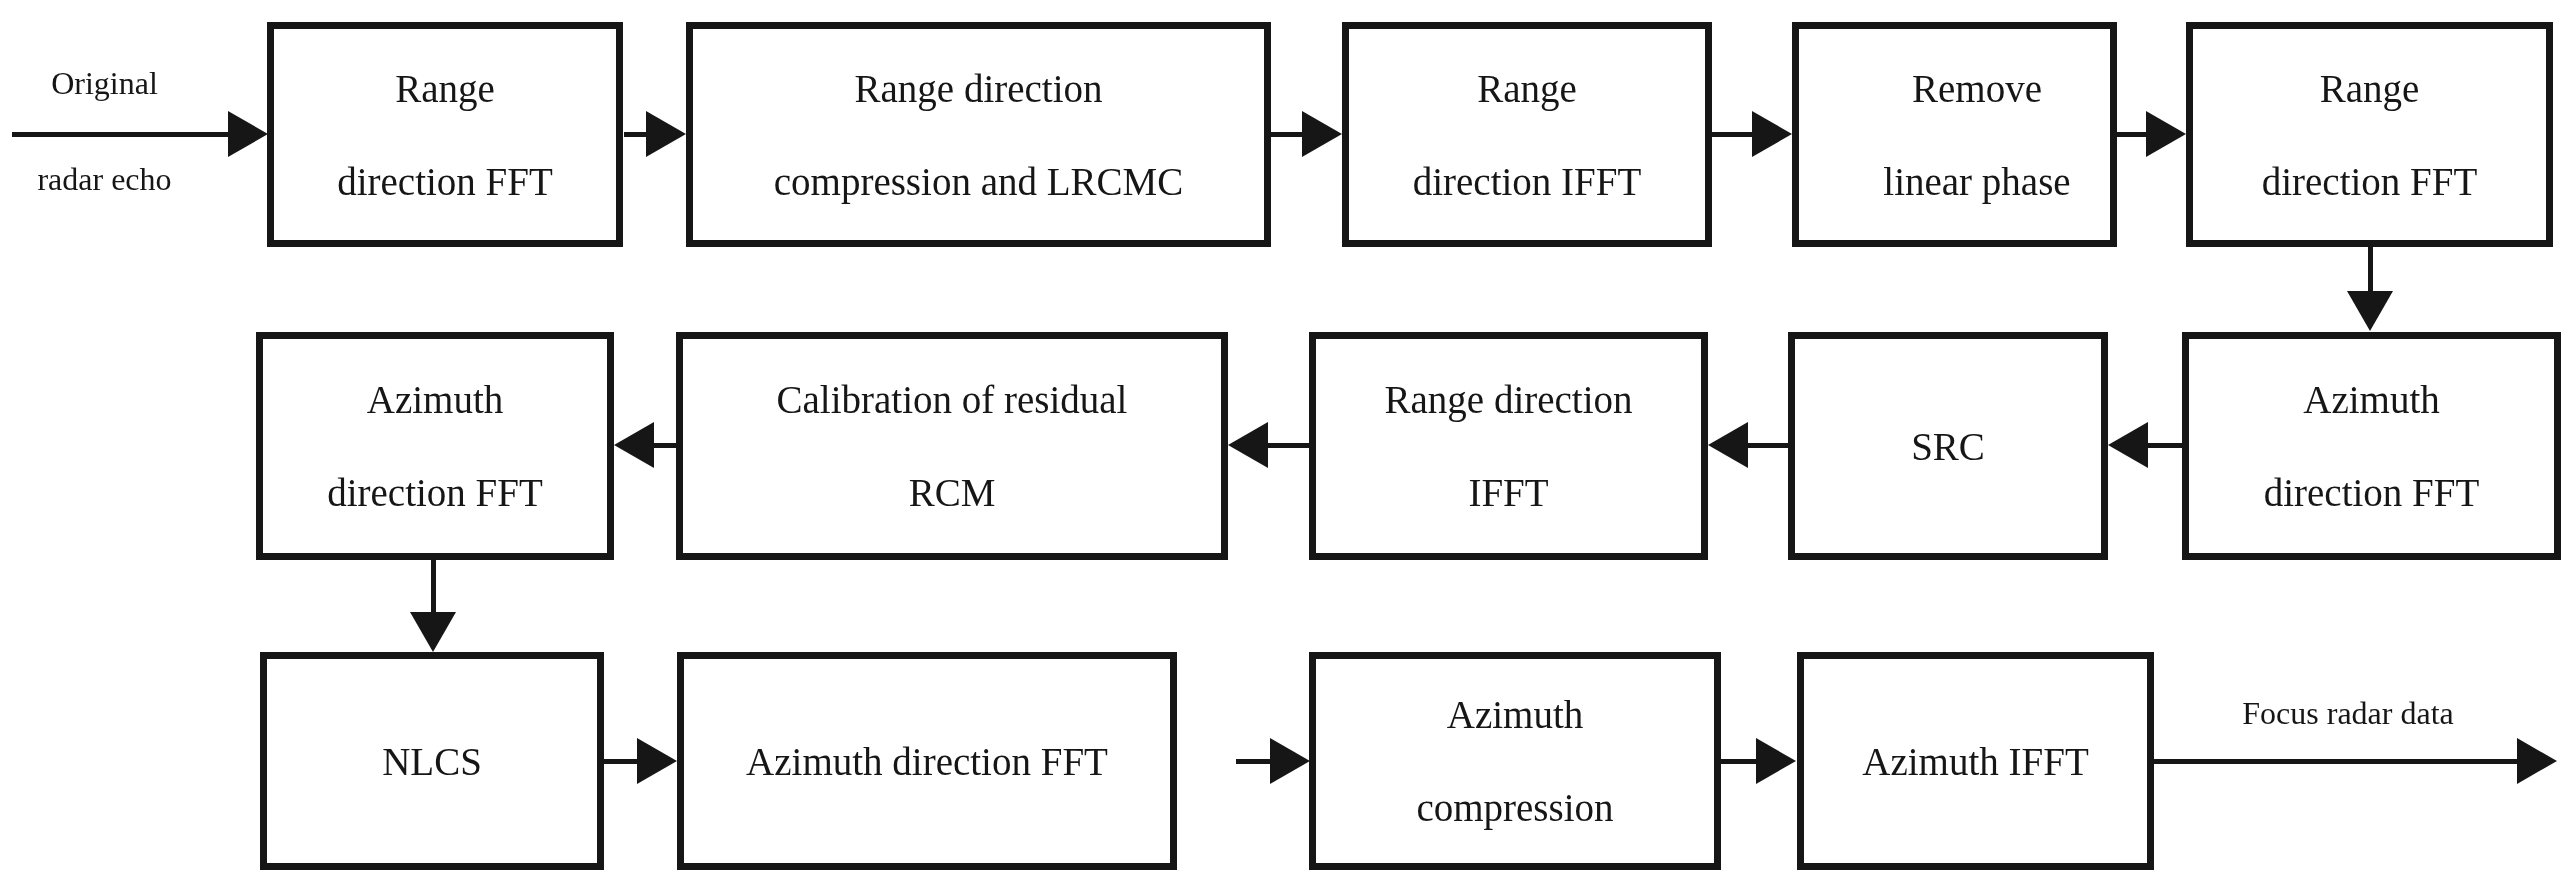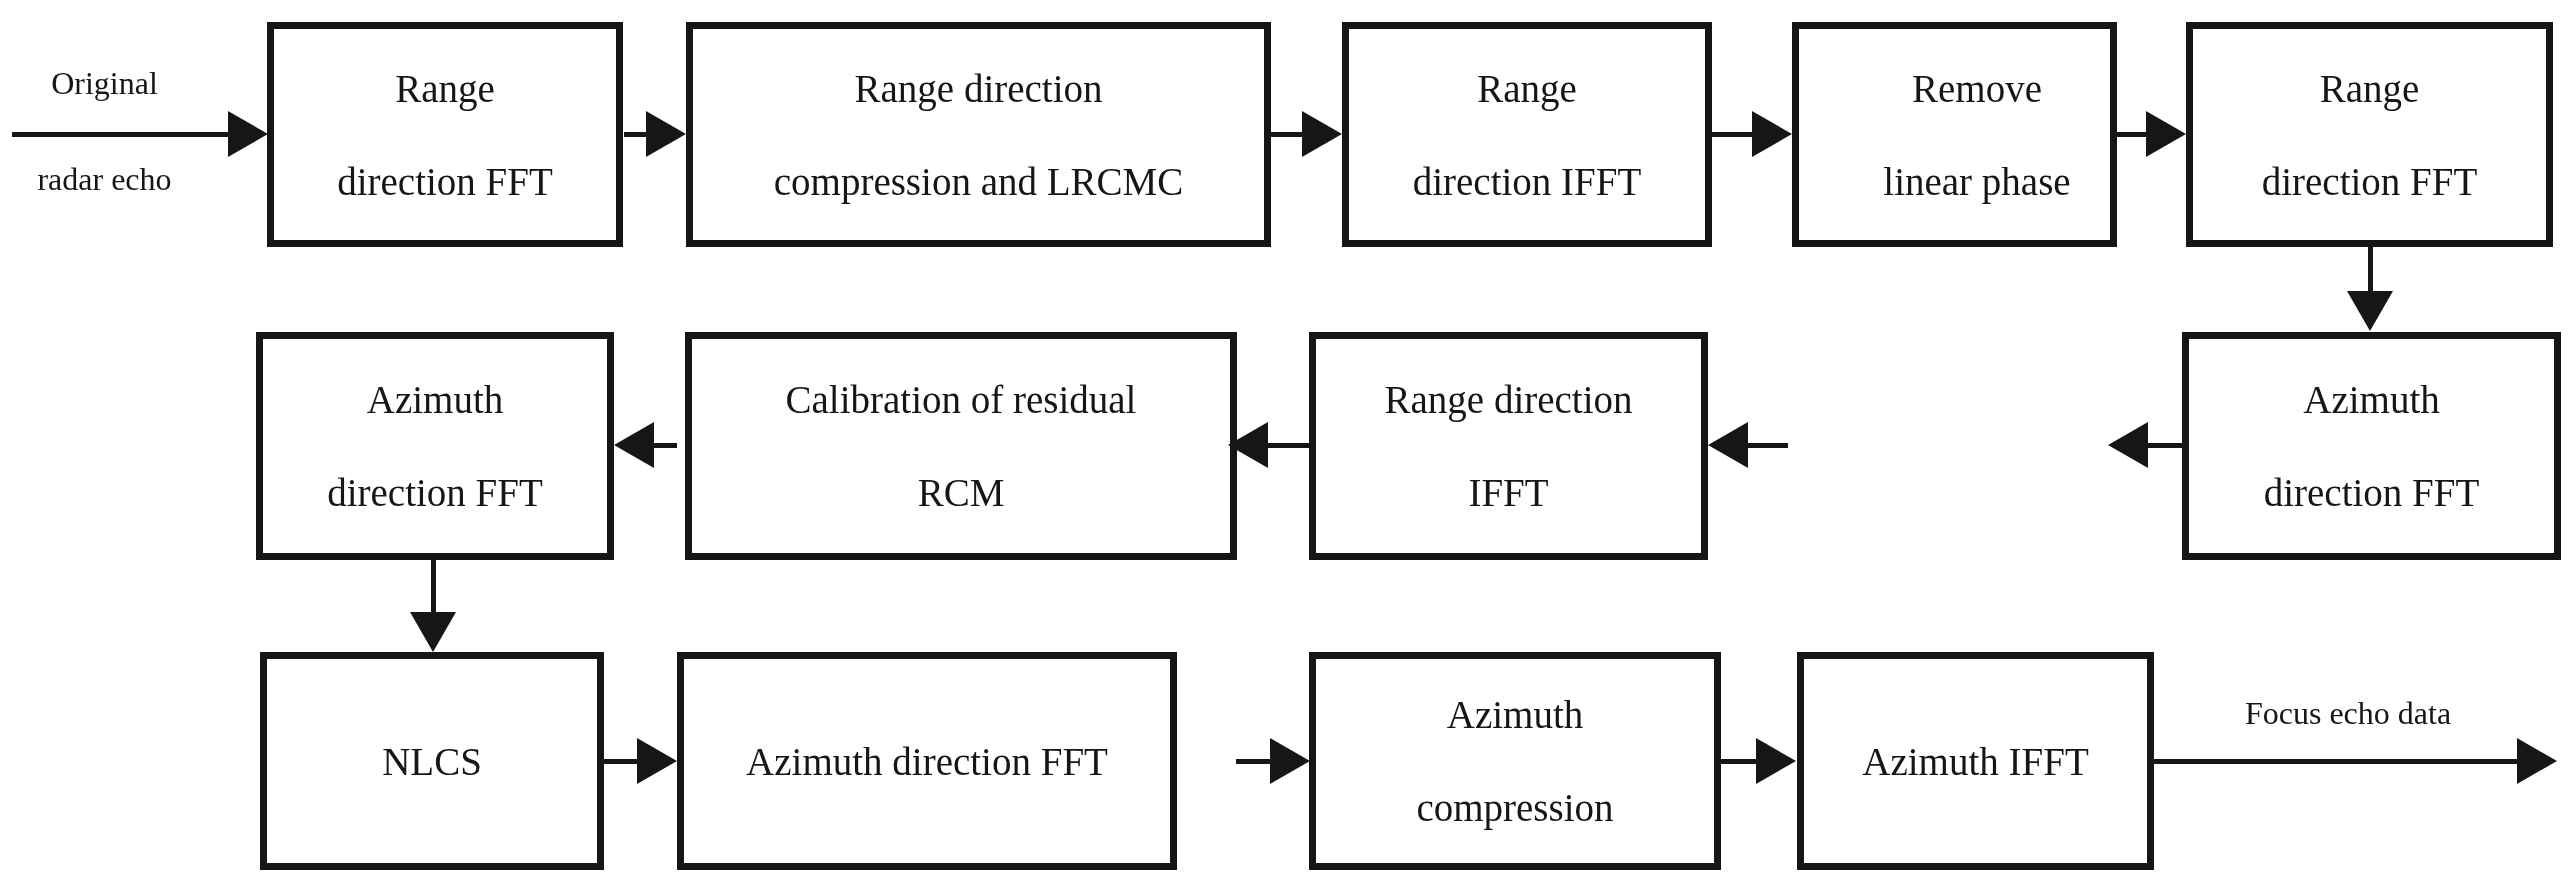--- a/index.html
+++ b/index.html
@@ -35,21 +35,21 @@
   .ln { white-space: nowrap; }
 
   
   .b-r1b1 { left: 267px;  top: 22px;  width: 356px; height: 225px; }
   .b-r1b2 { left: 686px;  top: 22px;  width: 585px; height: 225px; }
   .b-r1b3 { left: 1342px; top: 22px;  width: 370px; height: 225px; }
   .b-r1b4 { left: 1792px; top: 22px;  width: 325px; height: 225px; padding-left: 45px; }
   .b-r1b5 { left: 2186px; top: 22px;  width: 367px; height: 225px; }
   
   .b-r2b1 { left: 256px;  top: 332px; width: 358px; height: 228px; }
-  .b-r2b2 { left: 676px;  top: 332px; width: 552px; height: 228px; margin-left: 9px; }
+  .b-r2b2 { left: 676px;  top: 332px; width: 552px; height: 228px; }
   .b-r2b3 { left: 1309px; top: 332px; width: 399px; height: 228px; }
   .b-r2b4 { left: 1788px; top: 332px; width: 320px; height: 228px; }
   .b-r2b5 { left: 2182px; top: 332px; width: 379px; height: 228px; }
   
   .b-r3b1 { left: 260px;  top: 652px; width: 344px; height: 218px; }
   .b-r3b2 { left: 677px;  top: 652px; width: 500px; height: 218px; }
   .b-r3b3 { left: 1309px; top: 652px; width: 412px; height: 218px; }
   .b-r3b4 { left: 1797px; top: 652px; width: 357px; height: 218px; }
 
   
@@ -176,20 +176,23 @@
     <div class="ln">direction FFT</div>
   </div>
   <div class="box b-r2b2">
     <div class="ln">Calibration of residual</div>
     <div class="ln">RCM</div>
   </div>
   <div class="box b-r2b3">
     <div class="ln">Range direction</div>
     <div class="ln">IFFT</div>
   </div>
+  <div class="box b-r2b4">
+    <div class="ln">SRC</div>
+  </div>
   <div class="box b-r2b5">
     <div class="ln">Azimuth</div>
     <div class="ln">direction FFT</div>
   </div>
 
   <div class="harrow left a-r2-1">
     <div class="shaft"></div>
     <div class="head"></div>
   </div>
   <div class="harrow left a-r2-2">
@@ -230,20 +233,20 @@
   </div>
   <div class="harrow right a-r3-2">
     <div class="shaft"></div>
     <div class="head"></div>
   </div>
   <div class="harrow right a-r3-3">
     <div class="shaft"></div>
     <div class="head"></div>
   </div>
 
-  <div class="free-label lbl-output">Focus echo data</div>
+  <div class="free-label lbl-output">Focus radar data</div>
   <div class="harrow right a-output">
     <div class="shaft"></div>
     <div class="head"></div>
   </div>
 
 </div>
 
 
 </body></html>

